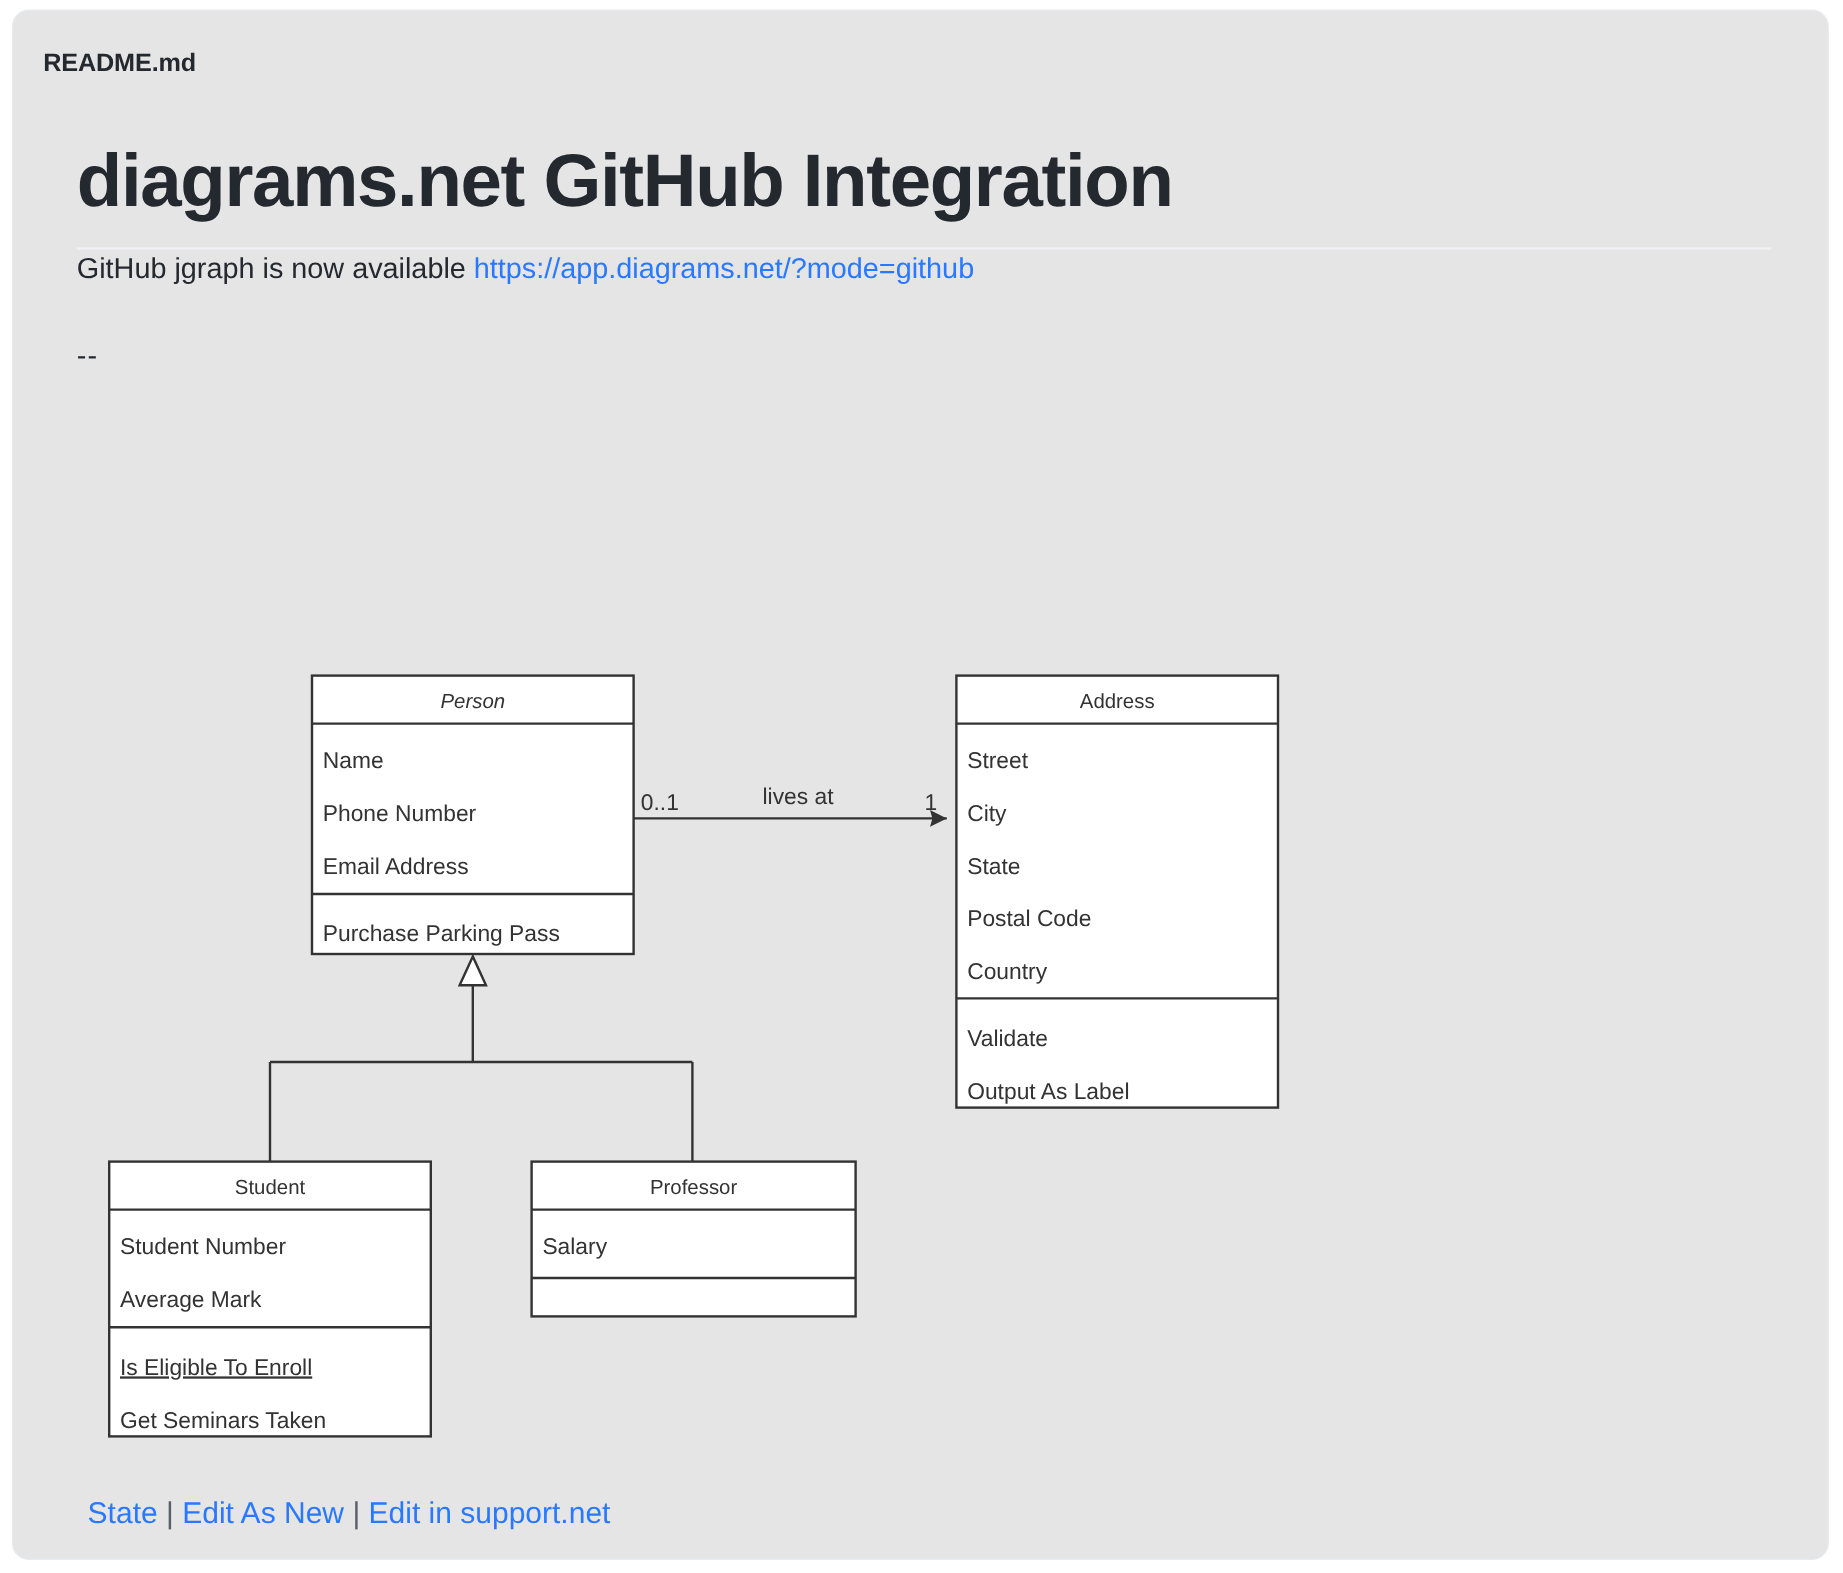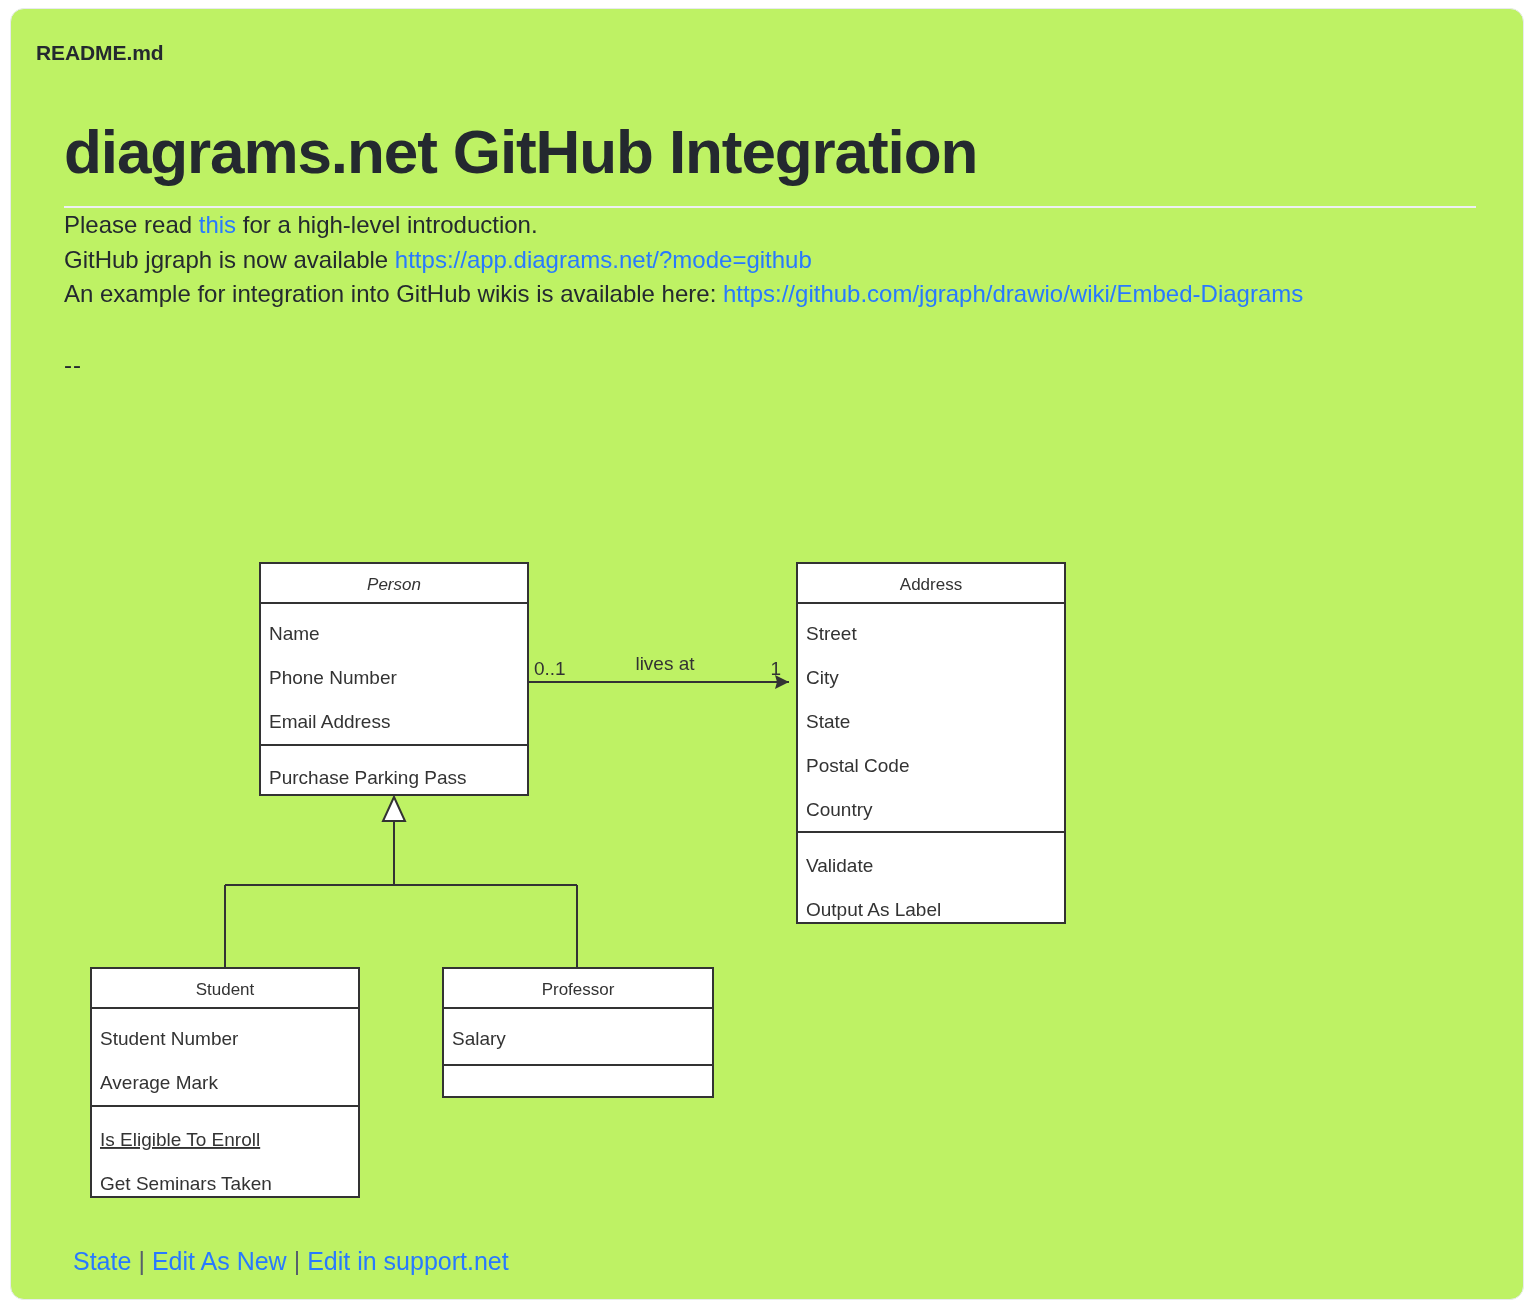--- a/index.html
+++ b/index.html
@@ -13,21 +13,21 @@
     font-family: "Liberation Sans", sans-serif;
     -webkit-font-smoothing: antialiased;
   }
   .page-card {
     position: absolute;
     left: 10px;
     top: 8px;
     width: 1514px;
     height: 1292px;
     box-sizing: border-box;
-    background: #bef264;
+    background: #e5e5e5;
     border: 1px solid #e7eaee;
     border-radius: 14px;
     overflow: hidden;
   }
   .file-name {
     position: absolute;
     left: 25px;
     top: 32px;
     font-size: 21px;
     font-weight: 700;
@@ -127,31 +127,25 @@
 
 <div class="page-card">
 
   <div class="file-name">README.md</div>
 
   <div class="doc-body">
 
     <h1 class="doc-title">diagrams.net GitHub Integration</h1>
     <div class="title-rule"></div>
 
-    <p class="para p1">
-      <span>Please read </span><a class="link" href="#">this</a><span> for a high-level introduction.</span>
-    </p>
 
     <p class="para p2">
       <span>GitHub jgraph is now available </span><a class="link" href="#">https://app.diagrams.net/?mode=github</a>
     </p>
 
-    <p class="para p3">
-      <span>An example for integration into GitHub wikis is available here: </span><a class="link" href="#">https://github.com/jgraph/drawio/wiki/Embed-Diagrams</a>
-    </p>
 
     <div class="dashes">--</div>
   </div>
 
   <div class="diagram-wrap">
     <svg class="uml" width="1070" height="670" viewBox="0 0 1070 670" xmlns="http://www.w3.org/2000/svg">
 
       <g>
         <rect class="box" x="183" y="14" width="268" height="232"></rect>
         <line class="sep" x1="183" y1="54" x2="451" y2="54"></line>

